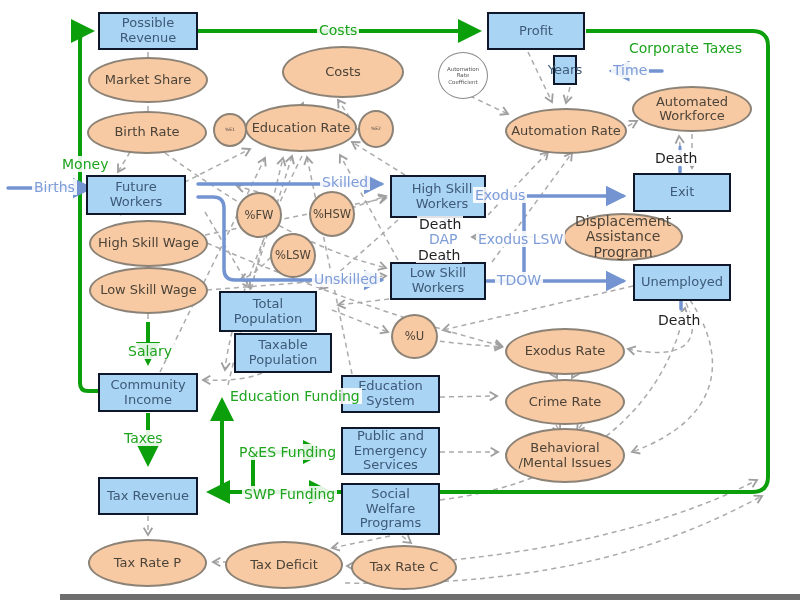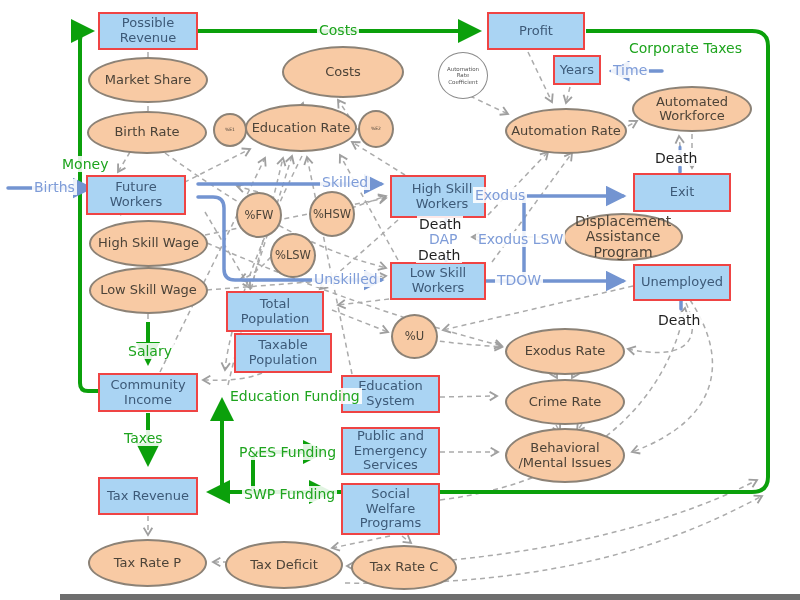--- a/index.html
+++ b/index.html
@@ -2,21 +2,21 @@
 <html><head>
 <meta charset="utf-8">
 <style>
   html,body{margin:0;padding:0;background:#fff;}
   #canvas{
     position:relative;width:800px;height:600px;background:#ffffff;overflow:hidden;
     font-family:"DejaVu Sans", sans-serif;
   }
   #wires{position:absolute;left:0;top:0;z-index:1;}
   .stock{
-    position:absolute;z-index:2;background:#aad4f3;border:2px solid #ef4444;
+    position:absolute;z-index:2;background:#aad4f3;border:2px solid #0f172a;
     display:flex;align-items:center;justify-content:center;text-align:center;
     color:#3d5a78;font-size:13px;line-height:1.15;white-space:pre-line;box-sizing:border-box;
   }
   .var{
     position:absolute;z-index:2;background:#f8caa4;border:2px solid #8c8276;border-radius:50%;
     display:flex;align-items:center;justify-content:center;text-align:center;
     color:#4c4338;font-size:13px;line-height:1.1;white-space:pre-line;box-sizing:border-box;
   }
   .coef{font-size:11.5px;}
   .tinycoef{font-size:4.5px;}
@@ -129,30 +129,30 @@
     <path d="M680,153 L680,147" stroke-width="3"></path>
     <path d="M681,301 L681,309"></path>
     <path d="M446,218 L446,224" stroke-width="3"></path>
     <path d="M446,257 L446,262" stroke-width="3"></path>
   </g>
 </svg>
 
 <div class="stock" style="left:98px;top:12px;width:100px;height:38px;">Possible
 Revenue</div>
 <div class="stock" style="left:487px;top:12px;width:98px;height:38px;">Profit</div>
-<div class="stock" style="left:553px;top:55px;width:48px;height:30px;">Years</div>
+<div class="stock" style="left:553px;top:55px;width:24px;height:30px;">Years</div>
 <div class="stock" style="left:86px;top:175px;width:100px;height:40px;">Future
 Workers</div>
 <div class="stock" style="left:390px;top:175px;width:96px;height:43px;padding-left:8px;">High Skill
 Workers</div>
 <div class="stock" style="left:633px;top:173px;width:98px;height:39px;">Exit</div>
 <div class="stock" style="left:390px;top:262px;width:96px;height:38px;">Low Skill
 Workers</div>
 <div class="stock" style="left:633px;top:264px;width:98px;height:37px;">Unemployed</div>
-<div class="stock" style="left:226px;top:291px;width:98px;height:41px;">Total
+<div class="stock" style="left:219px;top:291px;width:98px;height:41px;">Total
 Population</div>
 <div class="stock" style="left:234px;top:333px;width:98px;height:40px;">Taxable
 Population</div>
 <div class="stock" style="left:98px;top:373px;width:100px;height:39px;">Community
 Income</div>
 <div class="stock" style="left:341px;top:375px;width:99px;height:38px;">Education
 System</div>
 <div class="stock" style="left:341px;top:427px;width:99px;height:48px;">Public and
 Emergency
 Services</div>

